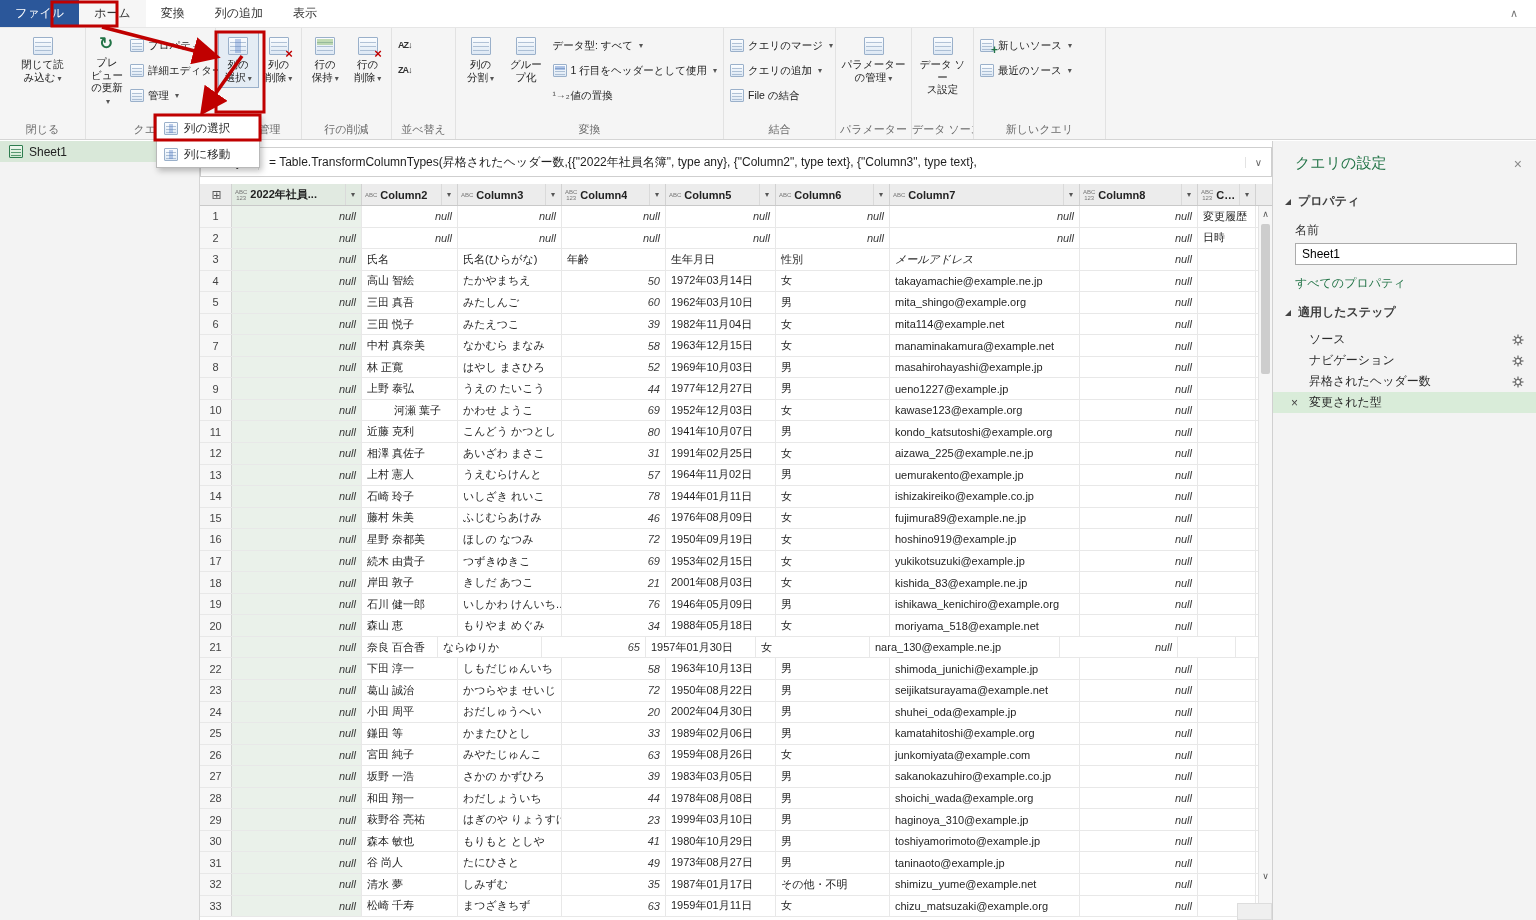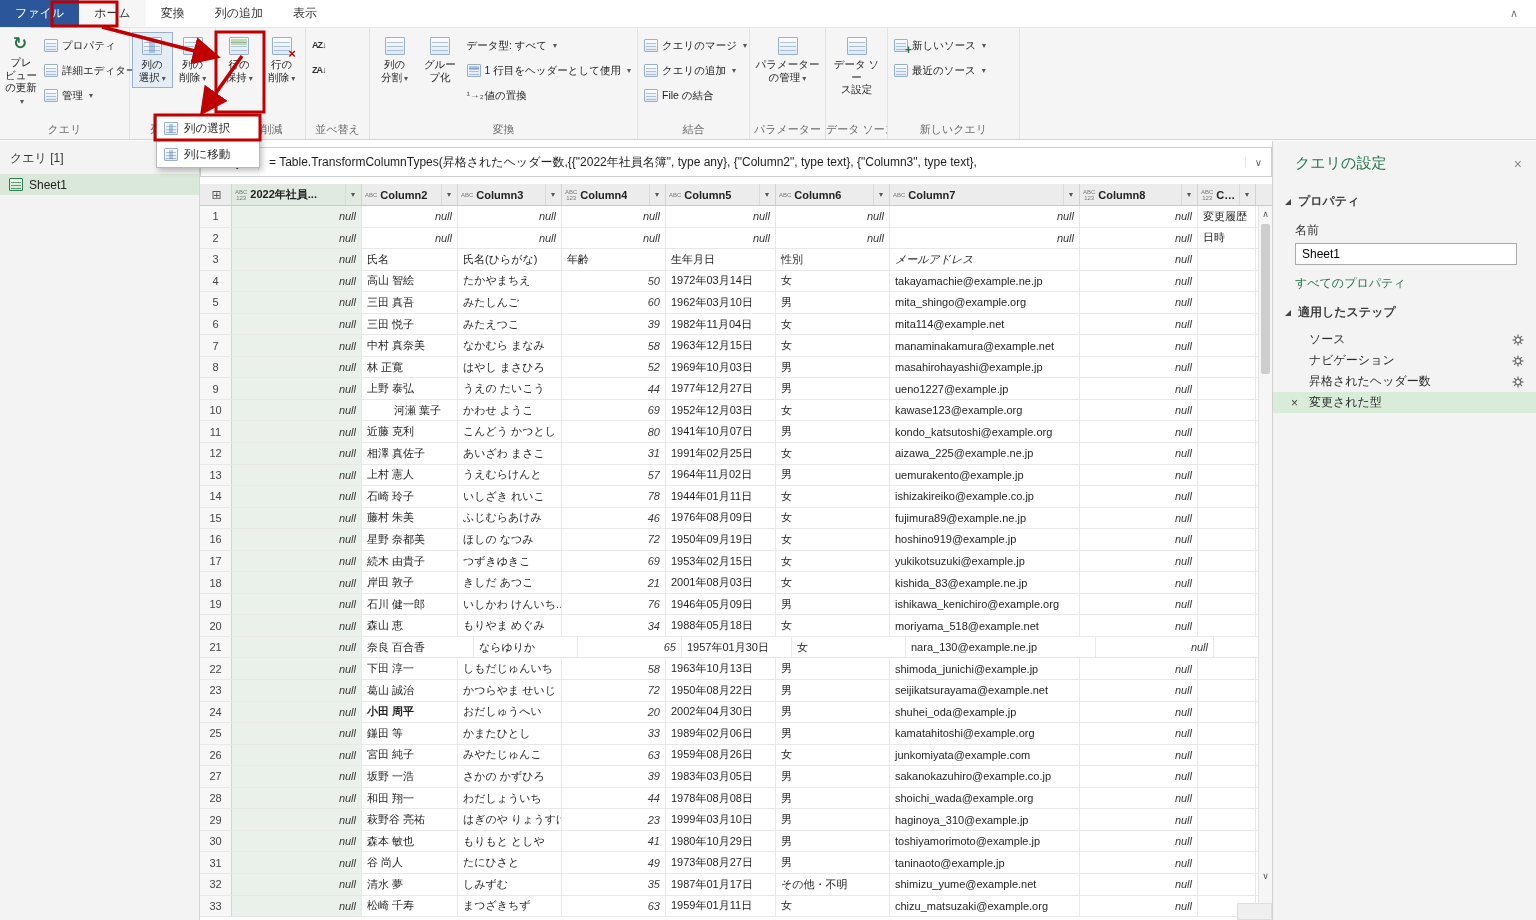--- a/index.html
+++ b/index.html
@@ -114,20 +114,30 @@
     <div class="mtabs" id="menu-tabs">
         <div class="mtab active">ホーム</div>
         <div class="mtab">変換</div>
         <div class="mtab">列の追加</div>
         <div class="mtab">表示</div>
       </div>
     <div class="collapse">∧</div>
   </div>
 
   <div class="ribbon" id="ribbon">
+      <div class="rgroup" style="width: 86px;">
+        <div class="grow-r">
+          <div class="rbtn-l">
+            <span class="icn i-close-load"></span>
+            <div class="rlbl">閉じて読
+み込む<span class="caret">▾</span></div>
+          </div>
+        </div>
+        <div class="glabel">閉じる</div>
+      </div>
       <div class="rgroup" style="width: 130px;">
         <div class="grow-r">
           <div class="rbtn-l">
             <span class="icn i-refresh flat"></span>
             <div class="rlbl">プレビュー
 の更新<span class="caret">▾</span></div>
           </div>
           <div class="scol">
             <div class="rbtn-s">
               <span class="icn sm i-properties"></span>
@@ -273,21 +283,20 @@
               <span>最近のソース</span>
               <span class="caret">▾</span>
             </div>
           </div>
         </div>
         <div class="glabel">新しいクエリ</div>
       </div>
     </div>
 
   <div class="leftpane">
-    <div class="qp-header">クエリ [1]</div>
     <div id="query-list">
         <div class="qitem selected">
           <span class="icn sm i-sheet"></span>
           <span>Sheet1</span>
         </div>
       </div>
   </div>
 
   <div class="formulabar">
     <span class="fx">fx</span>
@@ -585,21 +594,21 @@
           <div class="gc num" style="width: 104px;">34</div>
           <div class="gc" style="width: 110px;">1988年05月18日</div>
           <div class="gc" style="width: 114px;">女</div>
           <div class="gc" style="width: 190px;">moriyama_518@example.net</div>
           <div class="gc null" style="width: 118px;">null</div>
           <div class="gc" style="width: 58px;"></div>
         </div>
         <div class="grow">
           <div class="gc rn">21</div>
           <div class="gc sel null" style="width: 130px;">null</div>
-          <div class="gc" style="width: 112px;">奈良 百合香</div>
+          <div class="gc" style="width: 76px;">奈良 百合香</div>
           <div class="gc" style="width: 104px;">ならゆりか</div>
           <div class="gc num" style="width: 104px;">65</div>
           <div class="gc" style="width: 110px;">1957年01月30日</div>
           <div class="gc" style="width: 114px;">女</div>
           <div class="gc" style="width: 190px;">nara_130@example.ne.jp</div>
           <div class="gc null" style="width: 118px;">null</div>
           <div class="gc" style="width: 58px;"></div>
         </div>
         <div class="grow">
           <div class="gc rn">22</div>
@@ -621,21 +630,21 @@
           <div class="gc num" style="width: 104px;">72</div>
           <div class="gc" style="width: 110px;">1950年08月22日</div>
           <div class="gc" style="width: 114px;">男</div>
           <div class="gc" style="width: 190px;">seijikatsurayama@example.net</div>
           <div class="gc null" style="width: 118px;">null</div>
           <div class="gc" style="width: 58px;"></div>
         </div>
         <div class="grow">
           <div class="gc rn">24</div>
           <div class="gc sel null" style="width: 130px;">null</div>
-          <div class="gc" style="width: 96px; font-weight: bold;">小田 周平</div>
+          <div class="gc" style="width: 96px;">小田 周平</div>
           <div class="gc" style="width: 104px;">おだしゅうへい</div>
           <div class="gc num" style="width: 104px;">20</div>
           <div class="gc" style="width: 110px;">2002年04月30日</div>
           <div class="gc" style="width: 114px;">男</div>
           <div class="gc" style="width: 190px;">shuhei_oda@example.jp</div>
           <div class="gc null" style="width: 118px;">null</div>
           <div class="gc" style="width: 58px;"></div>
         </div>
         <div class="grow">
           <div class="gc rn">25</div>

